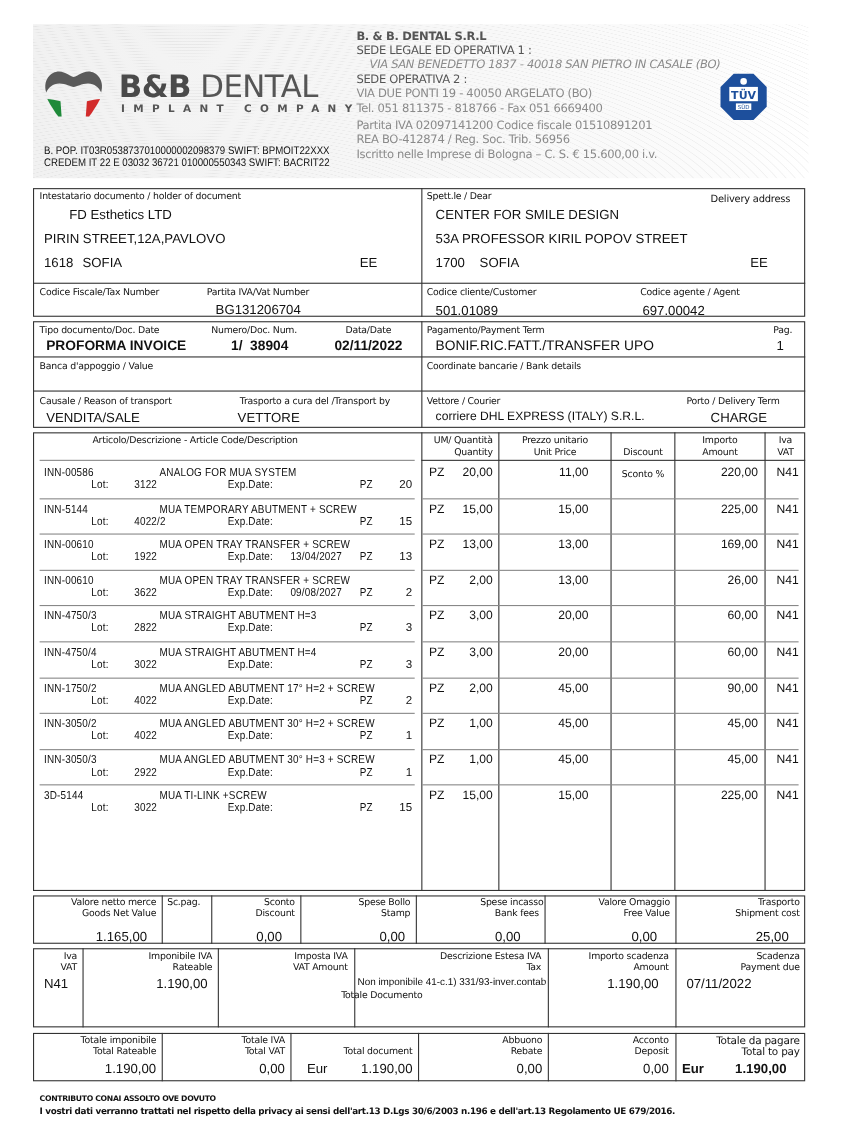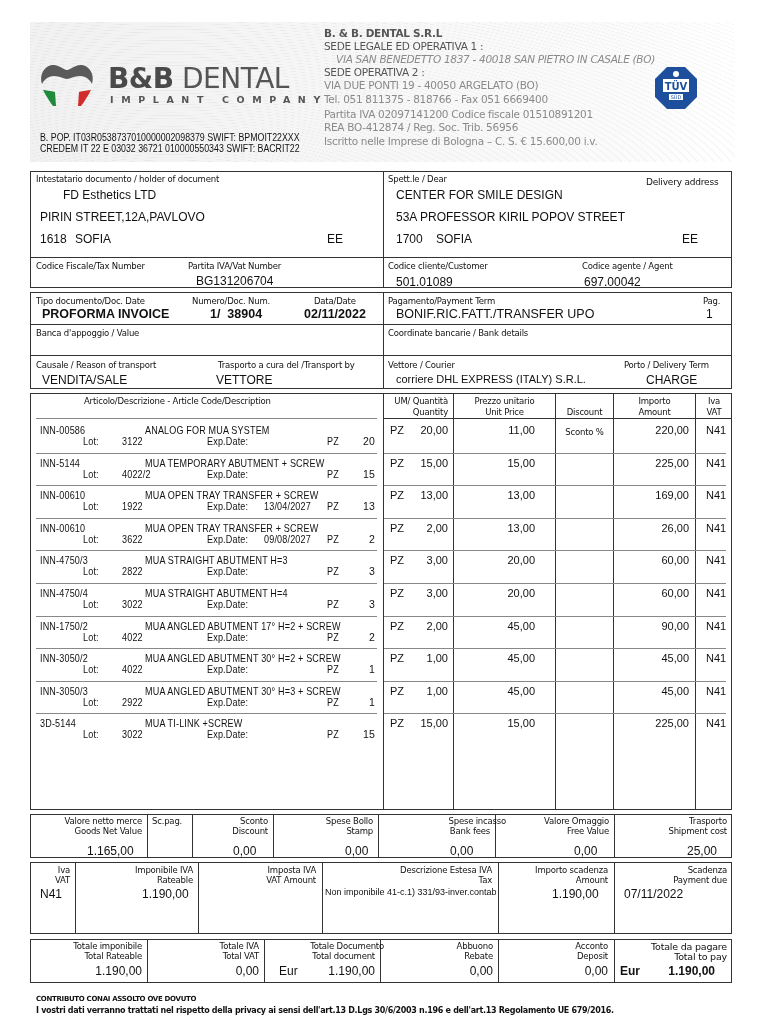--- a/index.html
+++ b/index.html
@@ -343,21 +343,21 @@
 <div class="abs lbl r" style="left:30px;top:816px;width:112px;">Valore netto merce</div>
 <div class="abs lbl r" style="left:30px;top:826px;width:112px;">Goods Net Value</div>
 <div class="abs val" style="left:87px;top:844px;">1.165,00</div>
 <div class="abs lbl" style="left:152px;top:816px;">Sc.pag.</div>
 <div class="abs lbl r" style="left:192px;top:816px;width:76px;">Sconto</div>
 <div class="abs lbl r" style="left:192px;top:826px;width:76px;">Discount</div>
 <div class="abs val" style="left:233px;top:844px;">0,00</div>
 <div class="abs lbl r" style="left:273px;top:816px;width:100px;">Spese Bollo</div>
 <div class="abs lbl r" style="left:273px;top:826px;width:100px;">Stamp</div>
 <div class="abs val" style="left:345px;top:844px;">0,00</div>
-<div class="abs lbl r" style="left:378px;top:816px;width:128px;">Spese incasso</div>
+<div class="abs lbl r" style="left:378px;top:816px;width:116px;">Spese incasso</div>
 <div class="abs lbl r" style="left:378px;top:826px;width:112px;">Bank fees</div>
 <div class="abs val" style="left:450px;top:844px;">0,00</div>
 <div class="abs lbl r" style="left:495px;top:816px;width:114px;">Valore Omaggio</div>
 <div class="abs lbl r" style="left:495px;top:826px;width:114px;">Free Value</div>
 <div class="abs val" style="left:574px;top:844px;">0,00</div>
 <div class="abs lbl r" style="left:614px;top:816px;width:113px;">Trasporto</div>
 <div class="abs lbl r" style="left:614px;top:826px;width:113px;">Shipment cost</div>
 <div class="abs val" style="left:687px;top:844px;">25,00</div>
 
 <div class="box" style="left:30px;top:862px;width:702px;height:72px;"></div>
@@ -391,21 +391,21 @@
 <div class="vl" style="left:380px;top:939px;height:44px;"></div>
 <div class="vl" style="left:498px;top:939px;height:44px;"></div>
 <div class="vl" style="left:614px;top:939px;height:44px;"></div>
 
 <div class="abs lbl r" style="left:30px;top:941px;width:112px;">Totale imponibile</div>
 <div class="abs lbl r" style="left:30px;top:951px;width:112px;">Total Rateable</div>
 <div class="abs val r" style="left:30px;top:964px;width:112px;">1.190,00</div>
 <div class="abs lbl r" style="left:147px;top:941px;width:112px;">Totale IVA</div>
 <div class="abs lbl r" style="left:147px;top:951px;width:112px;">Total VAT</div>
 <div class="abs val r" style="left:147px;top:964px;width:112px;">0,00</div>
-<div class="abs lbl r" style="left:264px;top:941px;width:120px;">Totale Documento</div>
+<div class="abs lbl r" style="left:264px;top:900px;width:120px;">Totale Documento</div>
 <div class="abs lbl r" style="left:264px;top:951px;width:111px;">Total document</div>
 <div class="abs val" style="left:279px;top:964px;">Eur</div>
 <div class="abs val r" style="left:264px;top:964px;width:111px;">1.190,00</div>
 <div class="abs lbl r" style="left:380px;top:941px;width:113px;">Abbuono</div>
 <div class="abs lbl r" style="left:380px;top:951px;width:113px;">Rebate</div>
 <div class="abs val r" style="left:380px;top:964px;width:113px;">0,00</div>
 <div class="abs lbl r" style="left:498px;top:941px;width:110px;">Acconto</div>
 <div class="abs lbl r" style="left:498px;top:951px;width:110px;">Deposit</div>
 <div class="abs val r" style="left:498px;top:964px;width:110px;">0,00</div>
 <div class="abs lbl r" style="left:614px;top:941px;width:113px;font-size:9.5px;">Totale da pagare</div>

